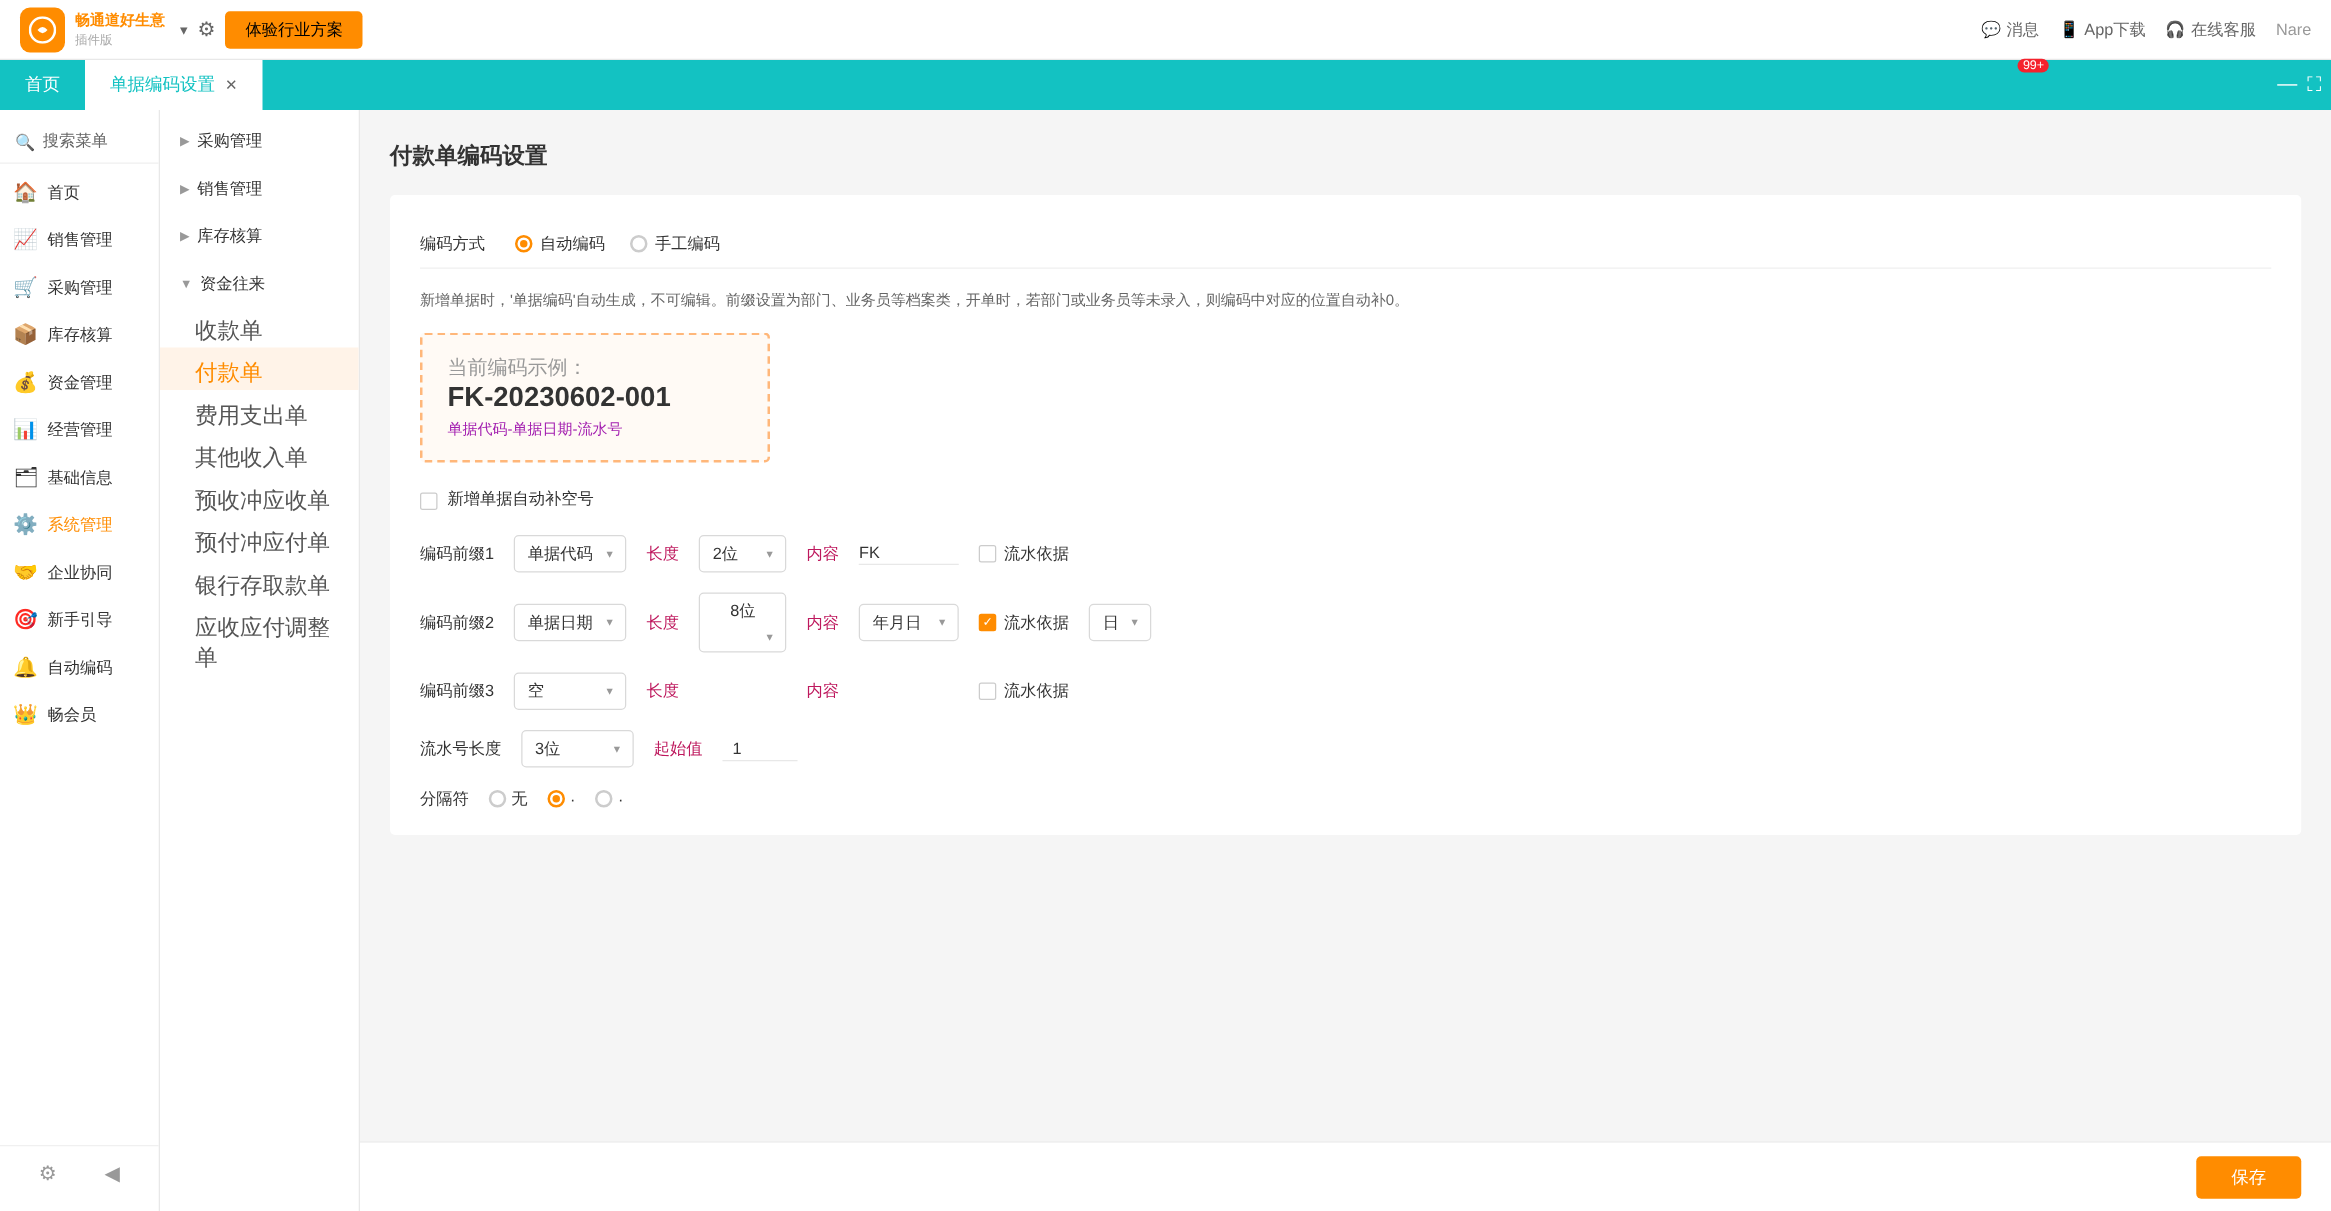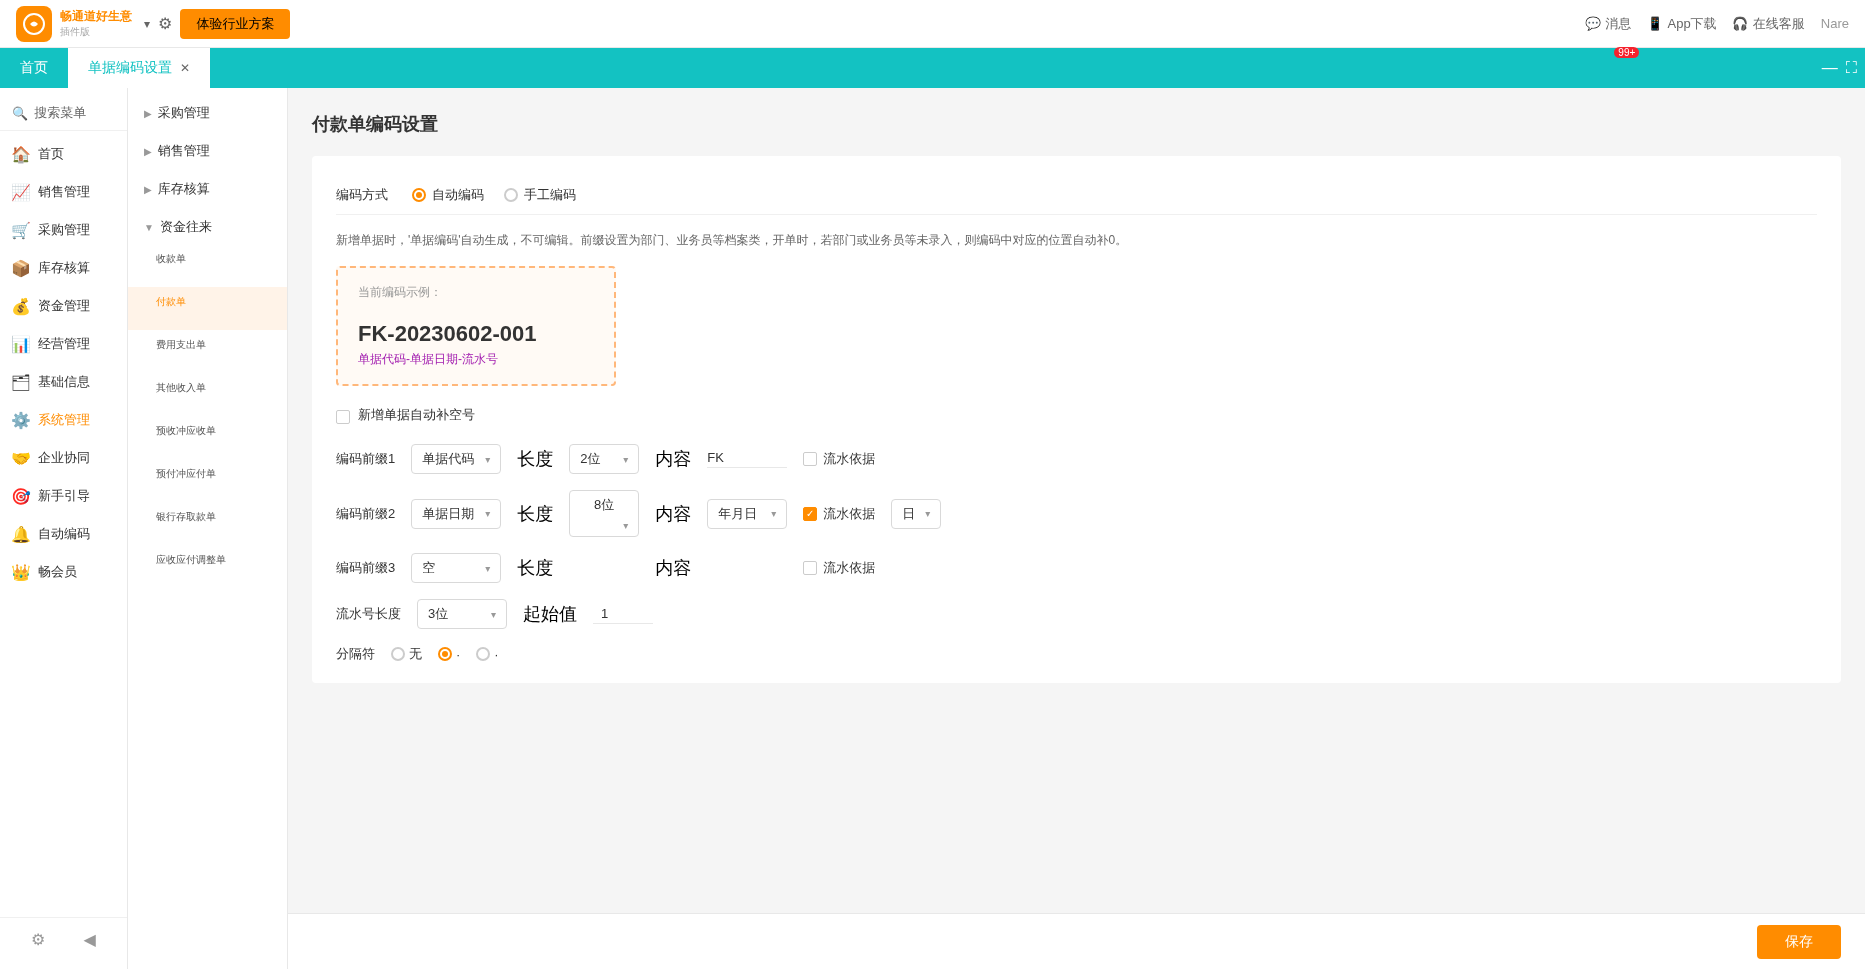--- a/index.html
+++ b/index.html
@@ -109,24 +109,24 @@
       display: flex;
       align-items: center;
       padding: 8px 16px;
       cursor: pointer;
       color: #333;
       font-size: 13px;
       gap: 6px;
     }
     .second-sidebar-group-header .arrow { font-size: 10px; color: #999; }
     .second-sidebar-item {
-      padding: 8px 16px 21px 28px;
+      padding: 8px 16px 2px 28px;
       cursor: pointer;
       color: #555;
-      font-size: 10px;
+      font-size: 18px;
     }
     .second-sidebar-item.active { background: #fff3e8; color: #ff8c00; font-weight: 500; }
 
     
     .content-area {
       flex: 1;
       overflow-y: auto;
       padding: 24px;
       background: #f5f5f5;
       position: relative;
@@ -200,21 +200,21 @@
       display: flex;
       align-items: center;
       gap: 6px;
       cursor: pointer;
       background: #fff;
       min-width: 90px;
       font-size: 13px;
       color: #333;
     }
     .select-box .arrow { color: #999; font-size: 10px; margin-left: auto; }
-    .content-label { color: #000000; font-size: 18px; }
+    .content-label { color: #be185d; font-size: 13px; }
     .content-value { color: #333; font-size: 13px; min-width: 60px; }
 
     
     .checkbox-label-group { display: flex; align-items: center; gap: 6px; }
     .checkbox-box { width: 14px; height: 14px; border: 1px solid #ccc; border-radius: 2px; cursor: pointer; display: inline-flex; align-items: center; justify-content: center; }
     .checkbox-box.checked { background: #ff8c00; border-color: #ff8c00; color: white; font-size: 10px; }
 
     
     .separator-row { display: flex; align-items: center; gap: 16px; margin-top: 8px; }
     .separator-label { color: #333; font-size: 13px; }
@@ -415,21 +415,21 @@
               <span>手工编码</span>
             </label>
           </div>
         </div>
 
         
         <div class="info-text">新增单据时，'单据编码'自动生成，不可编辑。前缀设置为部门、业务员等档案类，开单时，若部门或业务员等未录入，则编码中对应的位置自动补0。</div>
 
         
         <div class="code-example-box">
-          <div style="font-size:12px;color:#999;margin-bottom:20px;">当前编码示例：</div>
+          <div style="font-size:16px;color:#999;margin-bottom:0;">当前编码示例：</div>
           <div class="code-example-main">FK-20230602-001</div>
           <div class="code-example-desc">单据代码-单据日期-流水号</div>
         </div>
 
         
         <div class="auto-fill-row">
           <div class="checkbox-box"></div>
           <span>新增单据自动补空号</span>
         </div>
 

